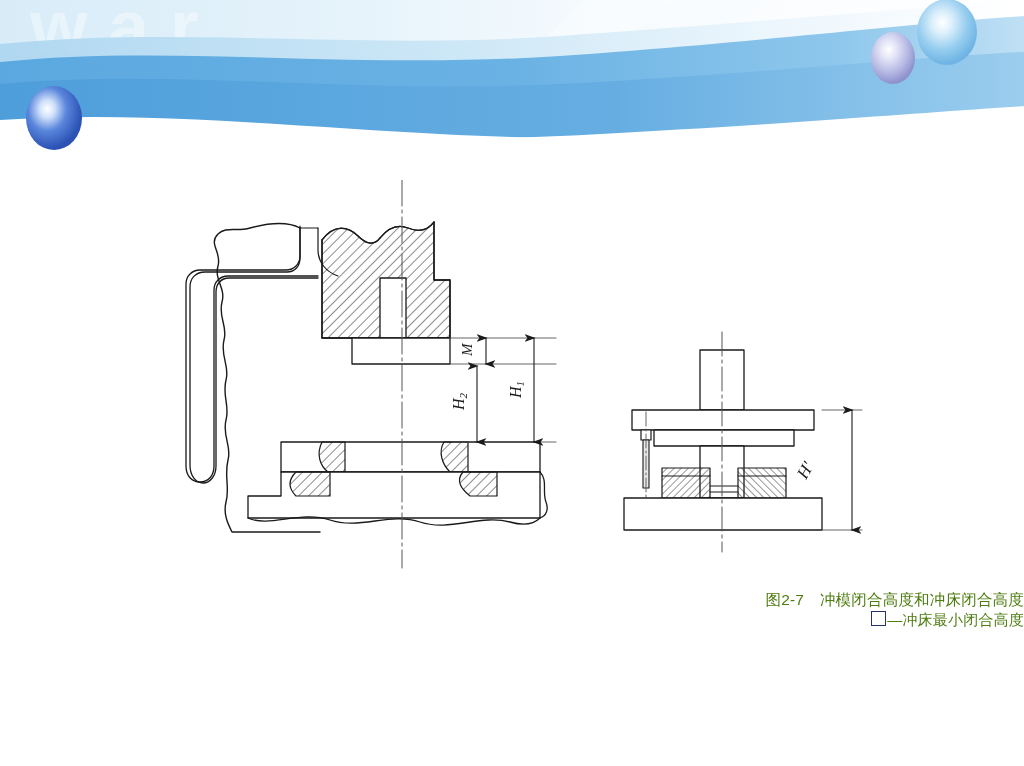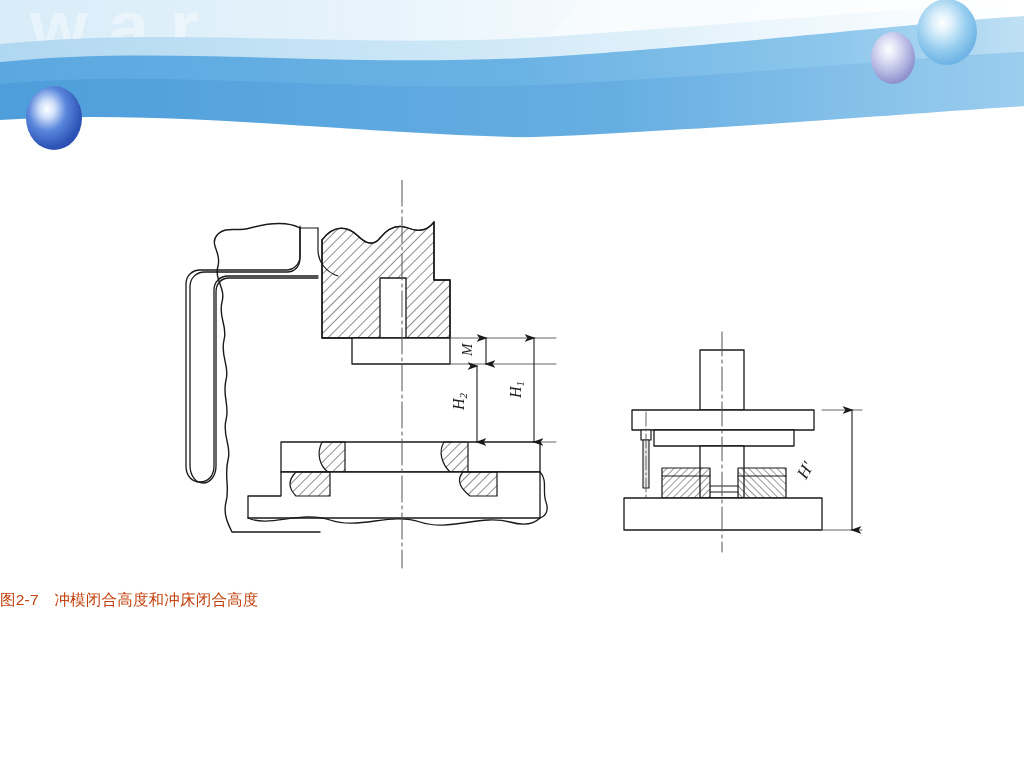--- a/index.html
+++ b/index.html
@@ -43,22 +43,22 @@
     height: 420px;
   }
   #figure svg { display: block; }
 
   
   #caption {
     position: absolute;
     left: 0;
     top: 590px;
     width: 1024px;
-    text-align: left;
-    color: #c2410c;
+    text-align: right;
+    color: #4d7c0f;
     line-height: 1.30;
     letter-spacing: 0.2px;
   }
   .cap-line {
     display: block;
     font-size: 15px;
     white-space: pre;
   }
   .cap-line-1 { font-size: 15.5px; }
   .tofu {
@@ -309,15 +309,16 @@
             <line x1="852" y1="230" x2="852" y2="350" stroke="#1a1a1a" stroke-width="1.1" marker-start="url(#arrUp)" marker-end="url(#arrDn)"></line>
             <text x="806" y="300" transform="rotate(-60 806 300)" font-family="Liberation Serif, serif" font-style="italic" font-size="17" fill="#1a1a1a" stroke="none">H′</text>
           </g>
         </g>
       </g>
     </svg>
   </div>
 
   <div id="caption">
     <span class="cap-line cap-line-1">图2-7　冲模闭合高度和冲床闭合高度</span>
+    <span class="cap-line"><span class="tofu"></span><span>—冲床最小闭合高度</span></span>
   </div>
 
 </div>
 
 </body></html>

